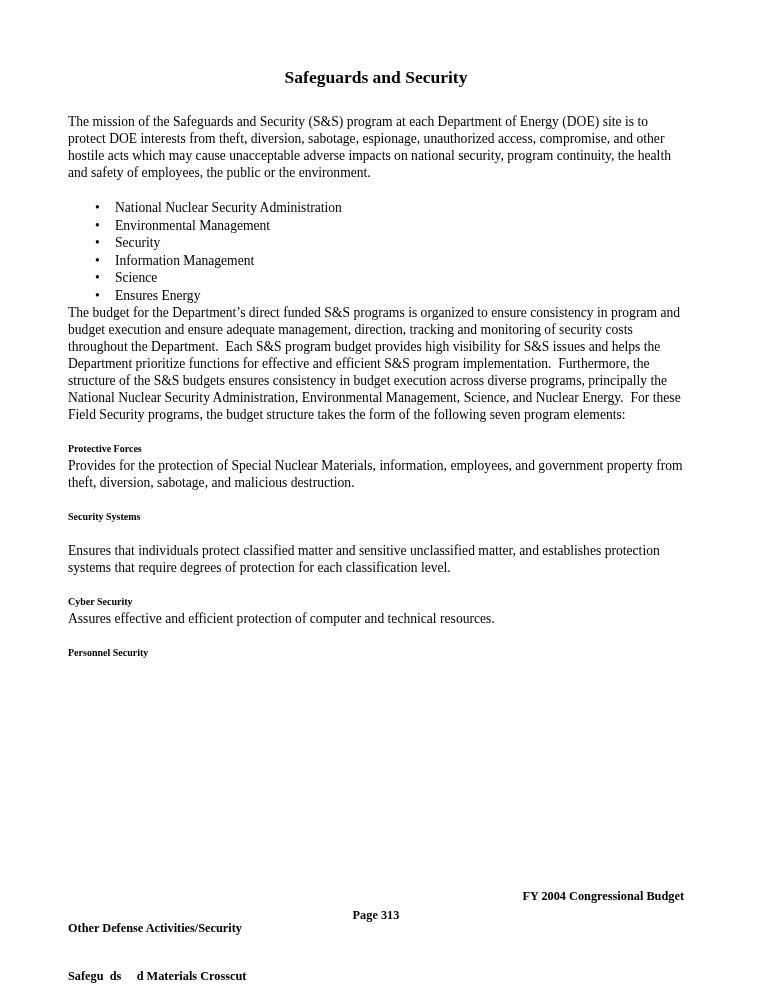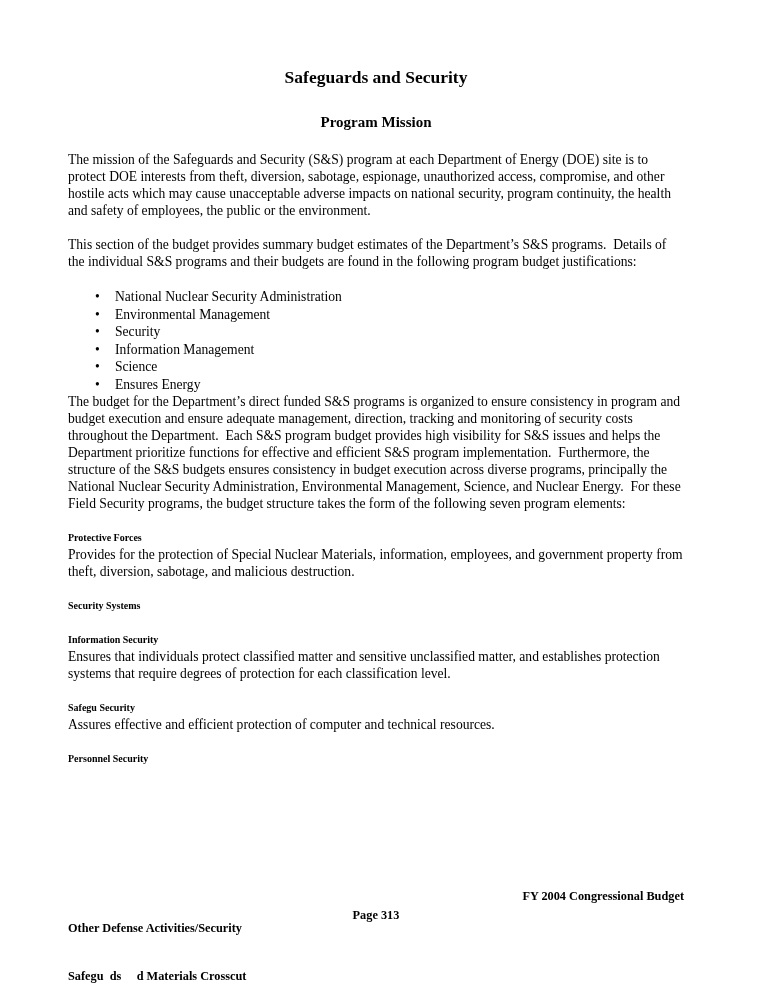--- a/index.html
+++ b/index.html
@@ -106,25 +106,23 @@
     text-align: center;
   }
 </style>
 </head>
 <body>
 
 <div class="page">
 
   <h1 class="doc-title">Safeguards and Security</h1>
 
-  <h2 class="section-heading-center">Program Mission</h2>
 
   <p class="para">The mission of the Safeguards and Security (S&amp;S) program at each Department of Energy (DOE) site is to protect DOE interests from theft, diversion, sabotage, espionage, unauthorized access, compromise, and other hostile acts which may cause unacceptable adverse impacts on national security, program continuity, the health and safety of employees, the public or the environment.</p>
 
-  <p class="para">This section of the budget provides summary budget estimates of the Department’s S&amp;S programs.  Details of the individual S&amp;S programs and their budgets are found in the following program budget justifications:</p>
 
   <ul class="bullet-list">
     <li><span class="dot">•</span><span>National Nuclear Security Administration</span></li>
     <li><span class="dot">•</span><span>Environmental Management</span></li>
     <li><span class="dot">•</span><span>Security</span></li>
     <li><span class="dot">•</span><span>Information Management</span></li>
     <li><span class="dot">•</span><span>Science</span></li>
     <li><span class="dot">•</span><span>Ensures Energy</span></li>
   </ul>
 
@@ -134,26 +132,25 @@
   <div class="element-block">
     <div class="element-heading">Protective Forces</div>
     <div class="element-body">Provides for the protection of Special Nuclear Materials, information, employees, and government property from theft, diversion, sabotage, and malicious destruction.</div>
   </div>
 
   <div class="element-block">
     <div class="element-heading">Security Systems</div>
   </div>
 
   <div class="element-block">
-    <div class="element-heading">Information Security</div>
     <div class="element-body">Ensures that individuals protect classified matter and sensitive unclassified matter, and establishes protection systems that require degrees of protection for each classification level.</div>
   </div>
 
   <div class="element-block">
-    <div class="element-heading">Safegu Security</div>
+    <div class="element-heading">Cyber Security</div>
     <div class="element-body">Assures effective and efficient protection of computer and technical resources.</div>
   </div>
 
   <div class="element-block">
     <div class="element-heading">Personnel Security</div>
   </div>
 
   <div class="footer">
     <div class="footer-left">
       <div>Other Defense Activities/Security</div>

